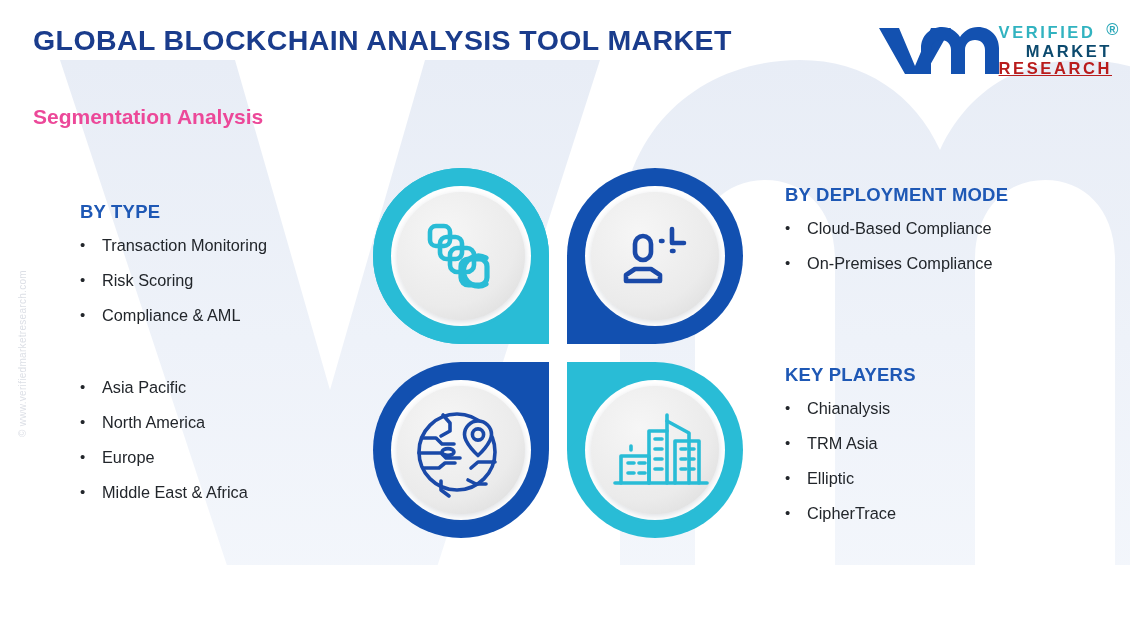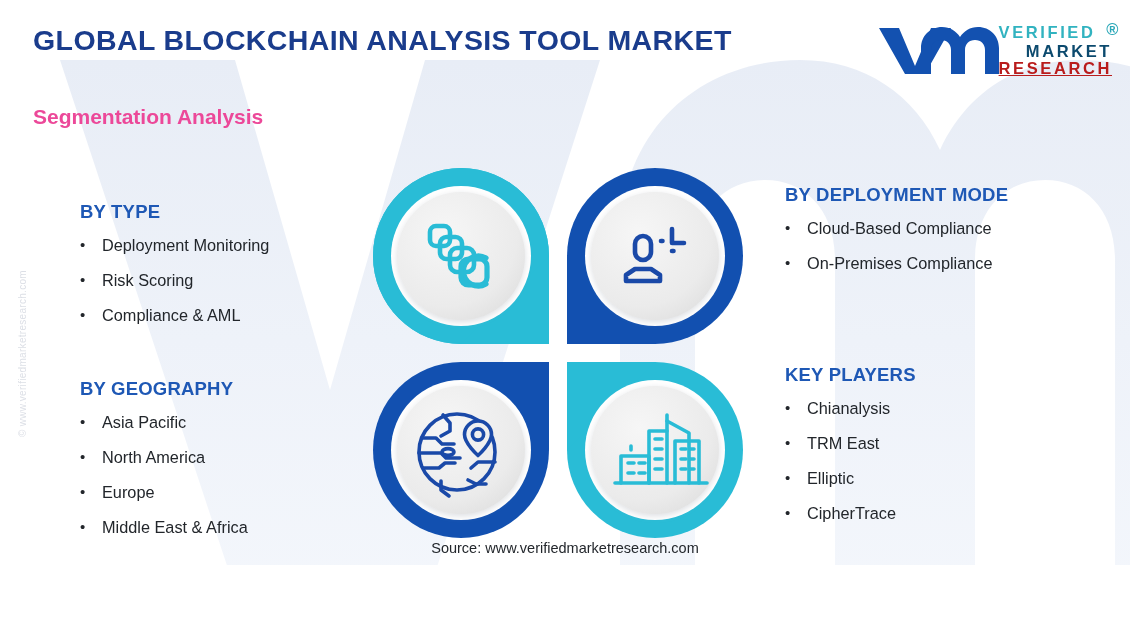--- a/index.html
+++ b/index.html
@@ -211,21 +211,21 @@
 
   <div class="subtitle">Segmentation Analysis</div>
 
   <div class="side-watermark">© www.verifiedmarketresearch.com</div>
 
   <div class="seg seg-type">
     <div class="seg-heading">BY TYPE</div>
     <ul class="seg-list">
       <li>
         <span class="bullet">•</span>
-        <span>Deployment Monitoring</span>
+        <span>Transaction Monitoring</span>
       </li>
       <li>
         <span class="bullet">•</span>
         <span>Risk Scoring</span>
       </li>
       <li>
         <span class="bullet">•</span>
         <span>Compliance &amp; AML</span>
       </li>
     </ul>
@@ -239,21 +239,20 @@
         <span>Cloud-Based Compliance</span>
       </li>
       <li>
         <span class="bullet">•</span>
         <span>On-Premises Compliance</span>
       </li>
     </ul>
   </div>
 
   <div class="seg seg-geography">
-    <div class="seg-heading">BY GEOGRAPHY</div>
     <ul class="seg-list">
       <li>
         <span class="bullet">•</span>
         <span>Asia Pacific</span>
       </li>
       <li>
         <span class="bullet">•</span>
         <span>North America</span>
       </li>
       <li>
@@ -269,21 +268,21 @@
 
   <div class="seg seg-players">
     <div class="seg-heading">KEY PLAYERS</div>
     <ul class="seg-list">
       <li>
         <span class="bullet">•</span>
         <span>Chianalysis</span>
       </li>
       <li>
         <span class="bullet">•</span>
-        <span>TRM East</span>
+        <span>TRM Asia</span>
       </li>
       <li>
         <span class="bullet">•</span>
         <span>Elliptic</span>
       </li>
       <li>
         <span class="bullet">•</span>
         <span>CipherTrace</span>
       </li>
     </ul>
@@ -369,15 +368,14 @@
         <path d="M307,320 v-42 h24 v42"></path>
         <path d="M247,320 h92"></path>
         <path d="M260,300 h6 M271,300 h6 M260,310 h6 M271,310 h6"></path>
         <path d="M287,276 h7 M287,286 h7 M287,296 h7 M287,306 h7"></path>
         <path d="M313,286 h5 M322,286 h4 M313,296 h5 M322,296 h4 M313,306 h5 M322,306 h4"></path>
         <path d="M263,283 v4"></path>
       </g>
     </g>
   </svg>
 
-  <div class="footer-source">Source: www.verifiedmarketresearch.com</div>
 
 </div>
 
 </body></html>

